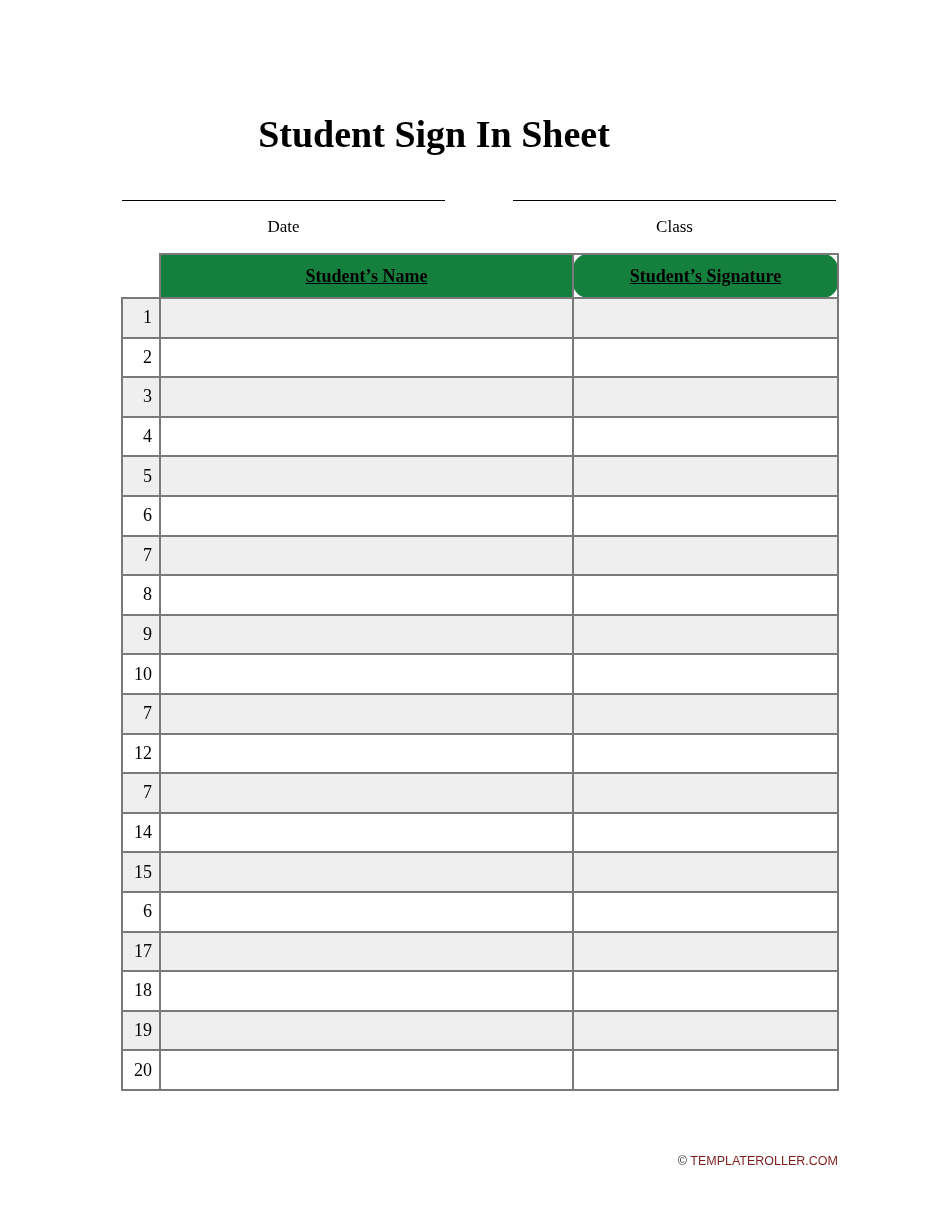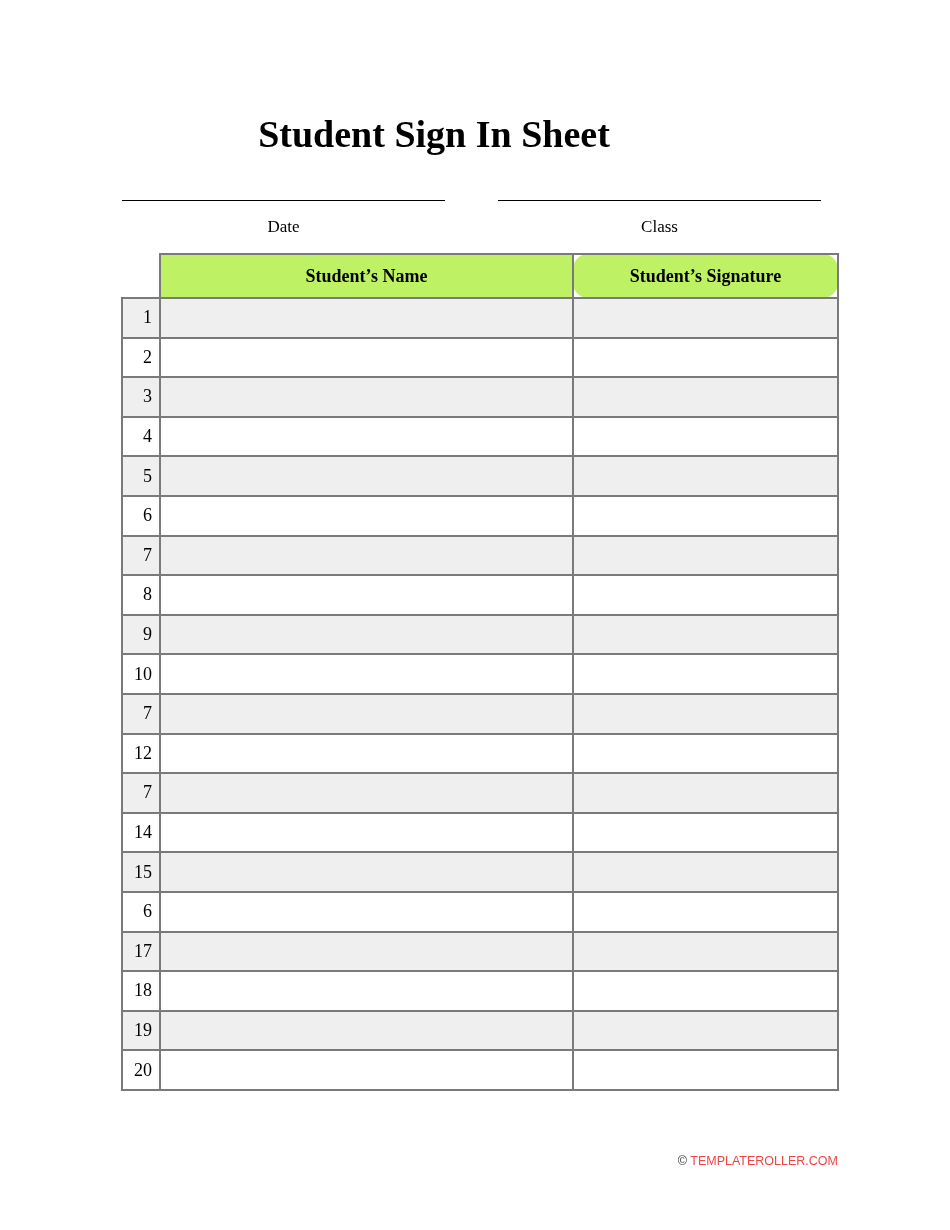--- a/index.html
+++ b/index.html
@@ -2,34 +2,34 @@
 <html><head>
 <meta charset="utf-8">
 <style>
   html, body { margin: 0; padding: 0; background: #ffffff; }
   body { width: 950px; height: 1230px; position: relative; font-family: "Liberation Serif", serif; color: #000; }
   .title { position: absolute; top: 110px; left: 0; width: 868px; text-align: center; font-size: 38px; font-weight: bold; line-height: 48px; }
   .field { position: absolute; top: 200px; width: 323px; text-align: center; }
   .field .line { border-top: 1px solid #000; height: 0; }
   .field .label { font-size: 17px; margin-top: 16px; line-height: 20px; }
   #f-date { left: 122px; }
-  #f-class { left: 498px; }
+  #f-class { left: 513px; }
   table { position: absolute; top: 253px; left: 121px; border-collapse: collapse; }
   th, td { border: 2px solid #7a7a7a; padding: 0; }
   th.corner { border: none; border-bottom: 2px solid #7a7a7a; background: #fff; width: 36px; }
-  th.head { background: #bef264; height: 42px; font-size: 18px; font-weight: bold; text-align: center; }
+  th.head { background: #15803d; height: 42px; font-size: 18px; font-weight: bold; text-align: center; text-decoration: underline; }
   th.name { width: 411px; }
   th.sig { width: 263px; border-radius: 15px; }
   td { height: 37.6px; }
   td.num { text-align: right; padding-right: 7px; font-size: 18px; width: 29px; background: #efefef; }
   tr.odd td { background: #efefef; }
   tr.even td { background: #ffffff; }
   .footer { position: absolute; top: 1154px; right: 112px; font-family: "Liberation Sans", sans-serif; font-size: 12.5px; }
   .footer .copy { color: #333; }
-  .footer .link { color: #ef4444; margin-top: 36px; }
+  .footer .link { color: #7f1d1d; margin-top: 36px; }
 </style>
 </head>
 <body>
 
 <div class="title">Student Sign In Sheet</div>
 
 <div class="field" id="f-date">
   <div class="line"></div>
   <div class="label">Date</div>
 </div>

